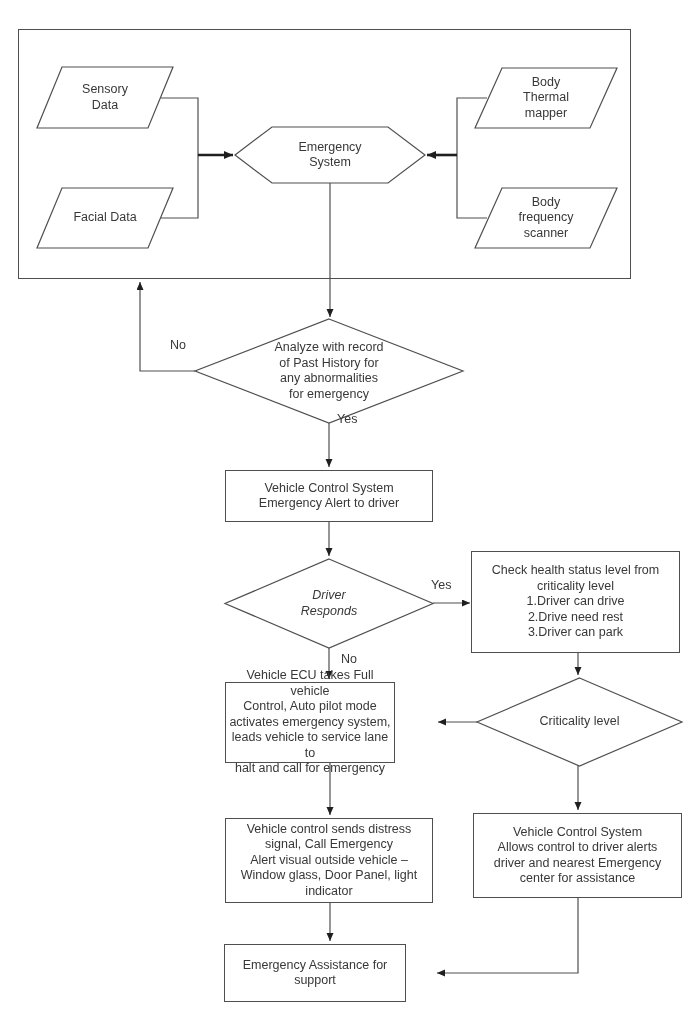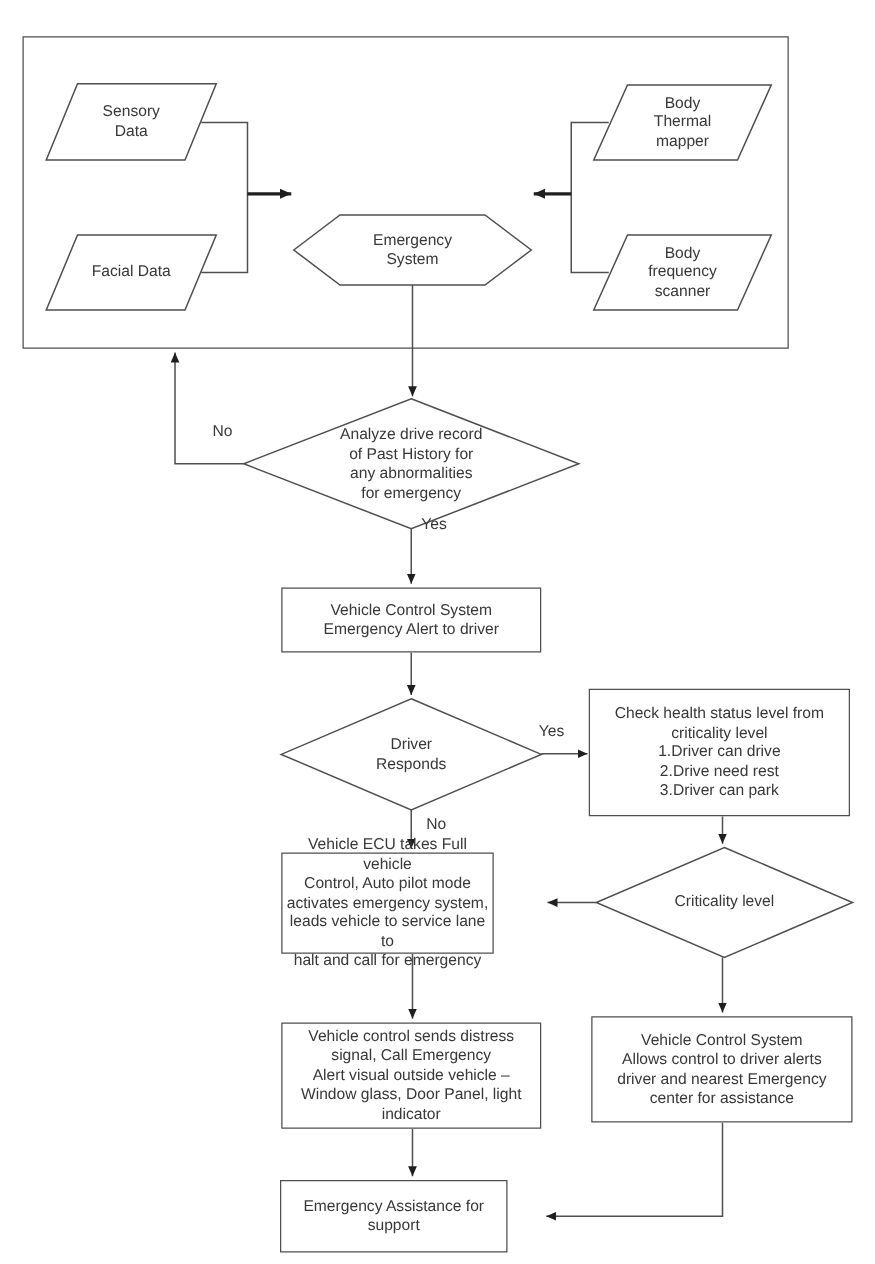--- a/index.html
+++ b/index.html
@@ -91,42 +91,42 @@
 
   <div class="node shape" style="left:475px;top:188px;width:142px;height:60px;">
     <svg viewBox="0 0 142 60">
         <polygon points="27,0 142,0 115,60 0,60"></polygon>
       </svg>
     <span class="txt">Body
 frequency
 scanner</span>
   </div>
 
-  <div class="node shape" style="left:235px;top:127px;width:190px;height:56px;margin-top:45px;">
+  <div class="node shape" style="left:235px;top:127px;width:190px;height:56px;">
     <svg viewBox="0 0 190 56">
         <polygon points="0,28 37,0 153,0 190,28 153,56 37,56"></polygon>
       </svg>
     <span class="txt">Emergency
 System</span>
   </div>
 
   <div class="node shape" style="left:195px;top:319px;width:268px;height:104px;">
     <svg viewBox="0 0 268 104">
         <polygon points="134,0 268,52 134,104 0,52"></polygon>
       </svg>
-    <span class="txt">Analyze drive record
+    <span class="txt">Analyze with record
 of Past History for
 any abnormalities
 for emergency</span>
   </div>
 
   <div class="node rect" style="left:225px;top:470px;width:208px;height:52px;">Vehicle Control System
 Emergency Alert to driver</div>
 
-  <div class="node shape" style="left:225px;top:559px;width:208px;height:89px;">
+  <div class="node shape" style="left:225px;top:559px;width:208px;height:89px;font-style:italic;">
     <svg viewBox="0 0 208 89">
         <polygon points="104,0 208,44.5 104,89 0,44.5"></polygon>
       </svg>
     <span class="txt">Driver
 Responds</span>
   </div>
 
   <div class="node rect" style="left:471px;top:551px;width:209px;height:102px;">Check health status level from
 criticality level
 1.Driver can drive

